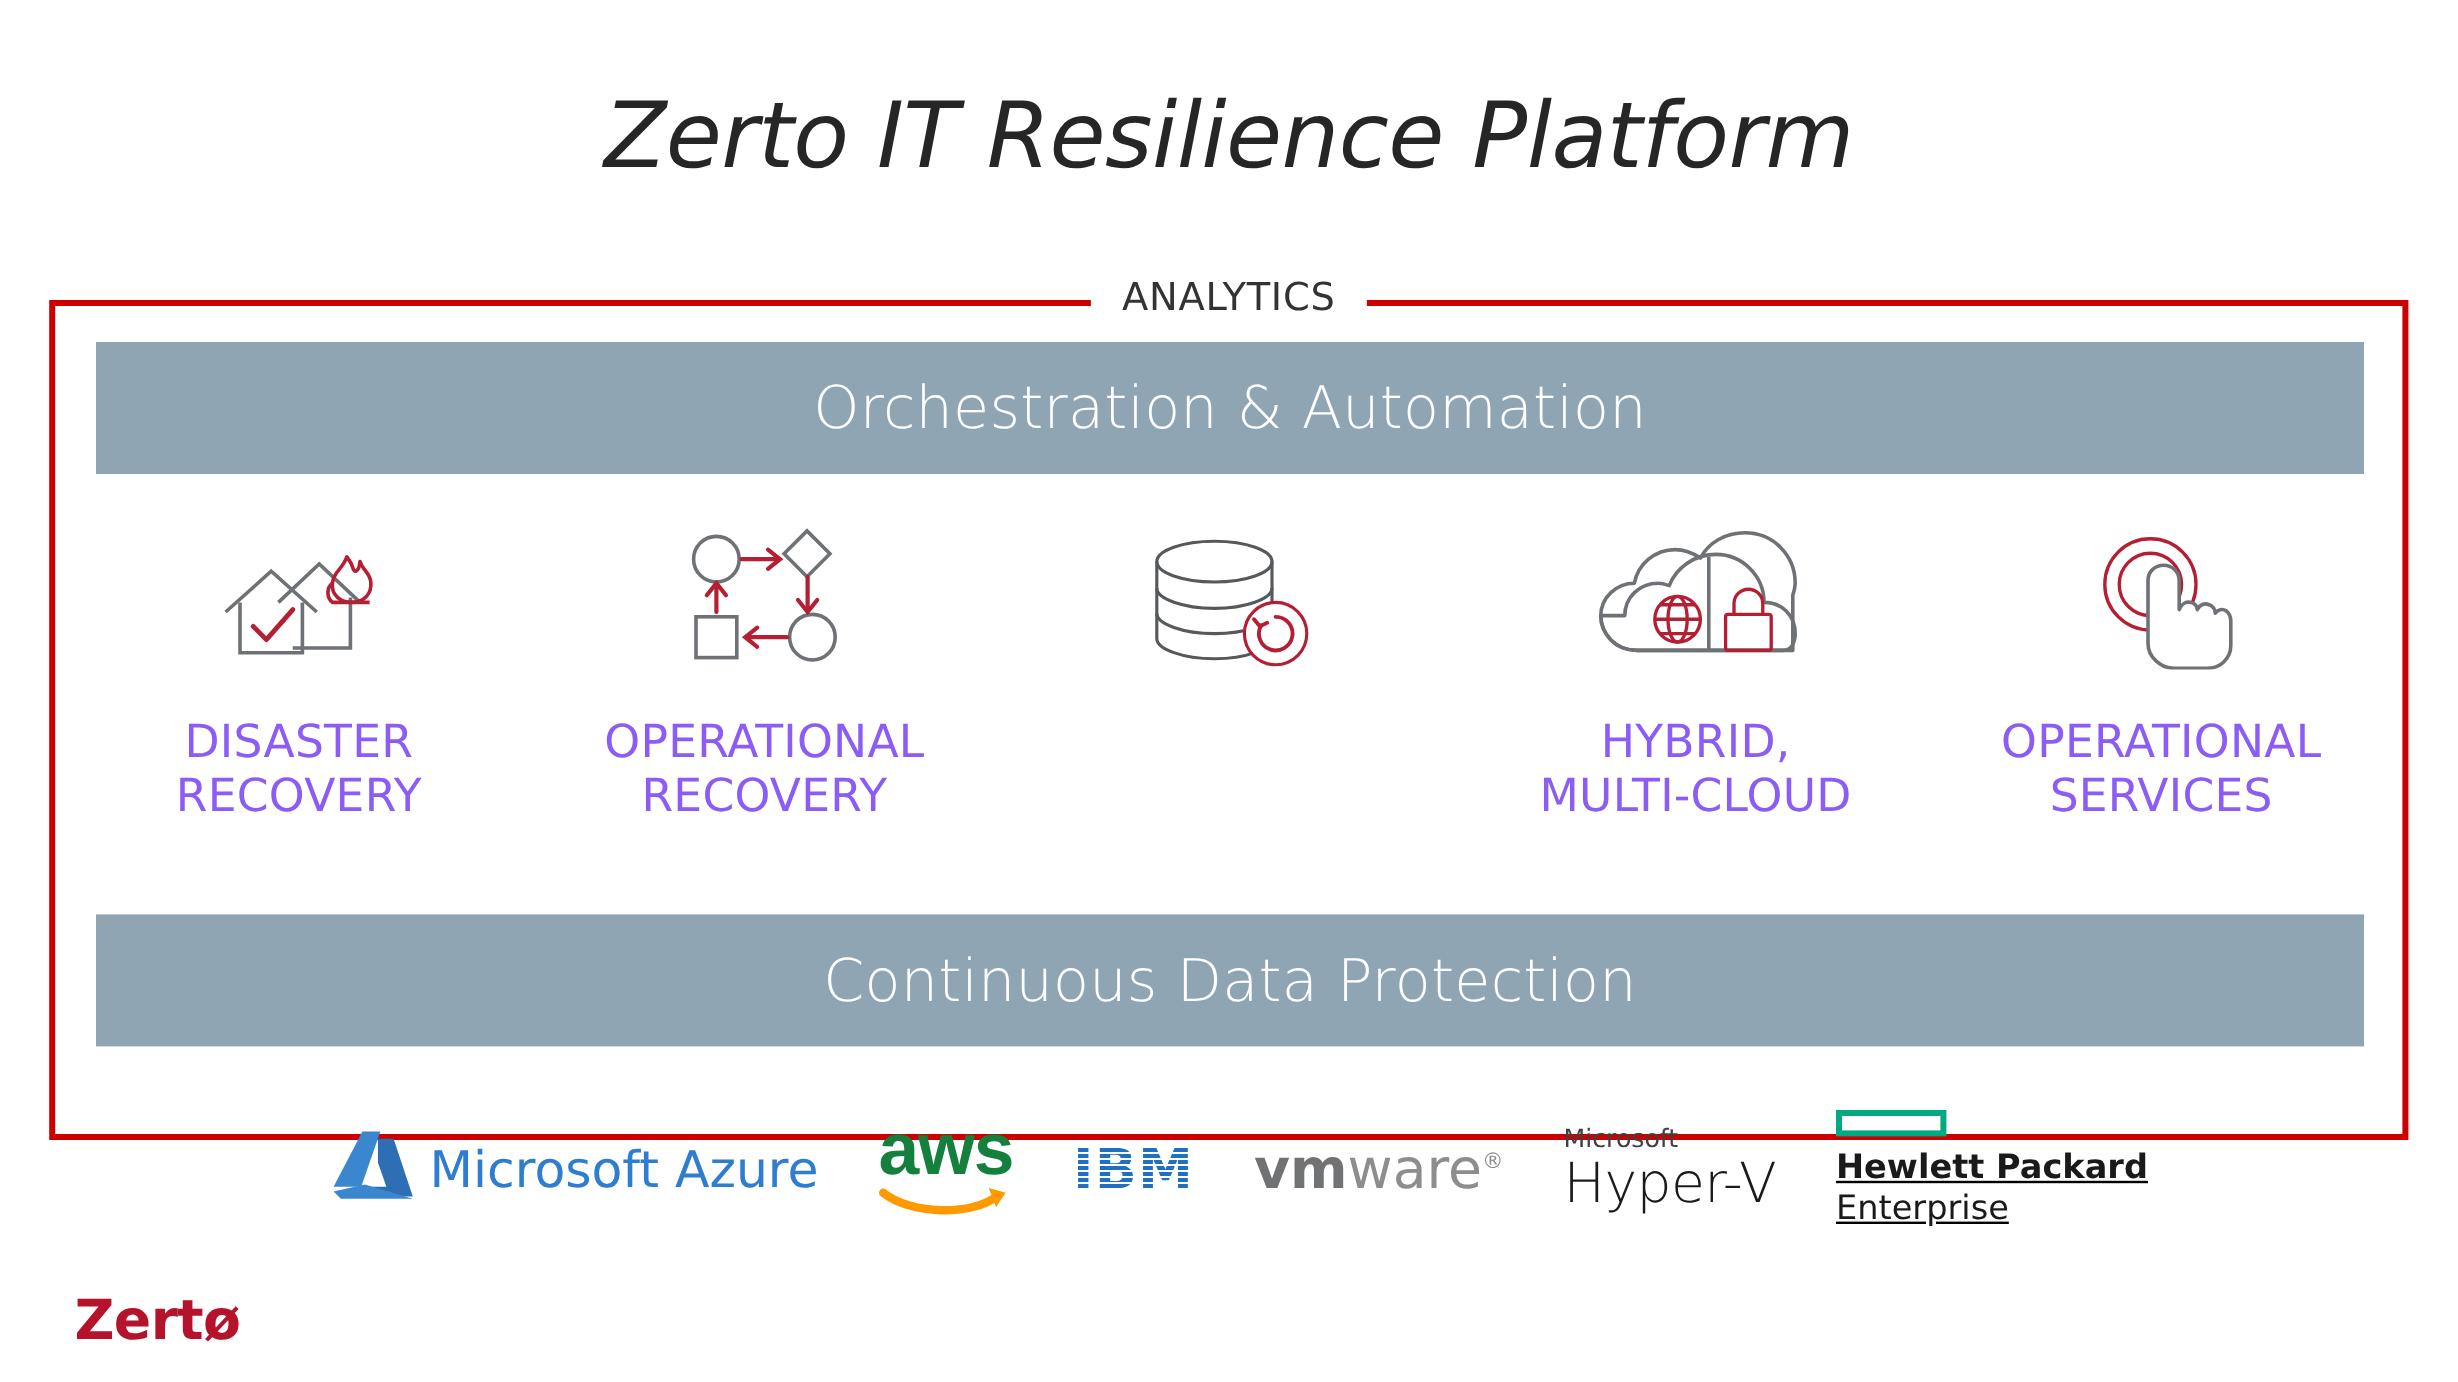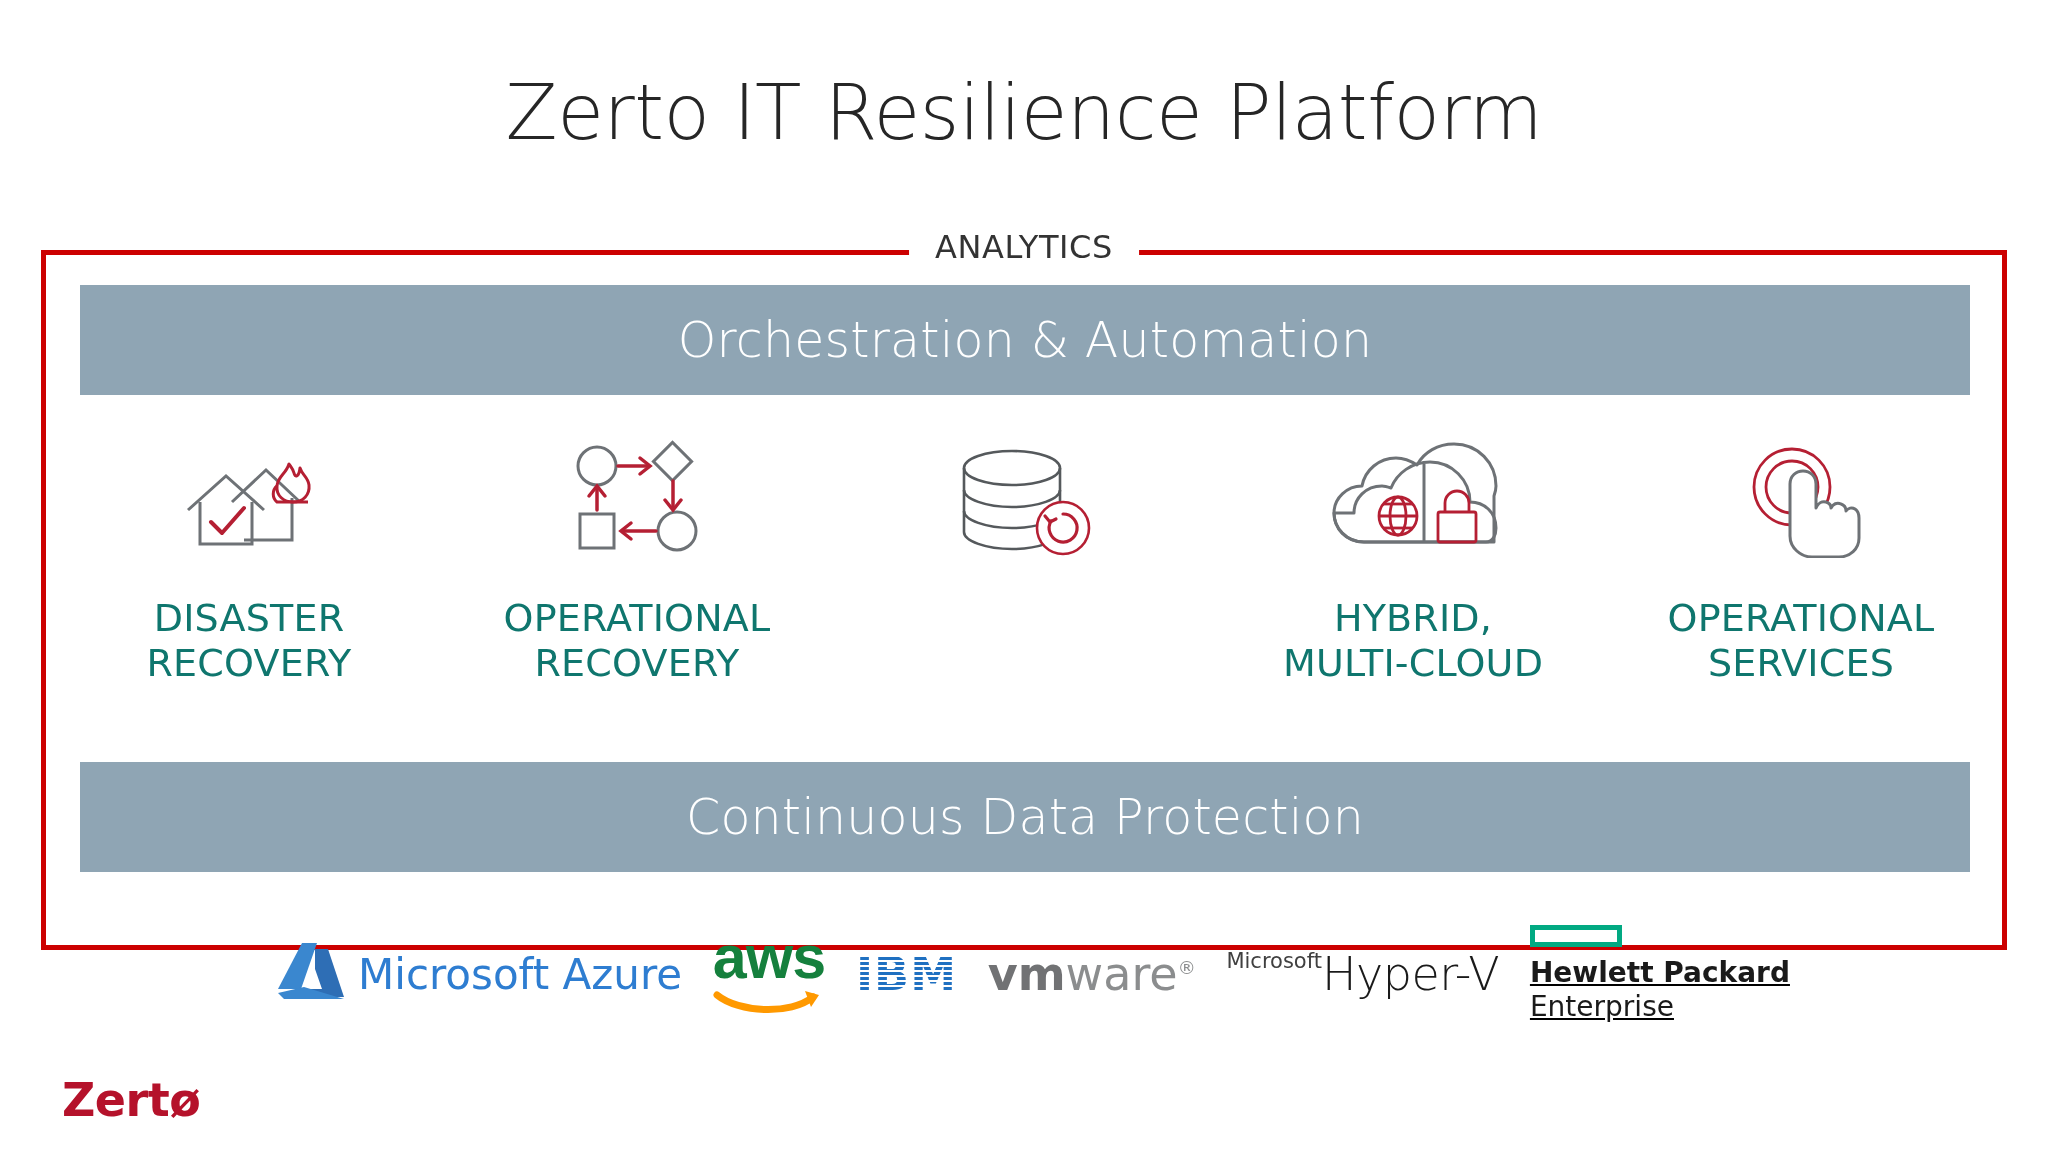--- a/index.html
+++ b/index.html
@@ -21,20 +21,21 @@
     top: 68px;
     left: 0;
     width: 2048px;
     text-align: center;
     font-size: 76px;
     font-weight: 300;
     color: #262626;
     letter-spacing: -0.5px;
     font-family: "DejaVu Sans", sans-serif;
     white-space: nowrap;
+    font-style: italic;
   }
 
   
   .analytics-frame {
     position: absolute;
     left: 41px;
     top: 250px;
     width: 1966px;
     height: 700px;
     border: 5px solid #CC0000;
@@ -96,21 +97,21 @@
     align-items: center;
   }
   .pillar-icon {
     height: 118px;
     display: flex;
     align-items: center;
     justify-content: center;
     margin-bottom: 38px;
   }
   .pillar-label {
-    color: #0f766e;
+    color: #8b5cf6;
     font-size: 38px;
     line-height: 1.18;
     text-align: center;
     font-family: "DejaVu Sans", sans-serif;
     letter-spacing: 0.2px;
     white-space: pre-line;
   }
 
   
   .partners {
@@ -169,21 +170,21 @@
 
   .vmware-text {
     font-size: 46px;
     color: #8B8D8E;
     font-family: "DejaVu Sans", sans-serif;
     white-space: nowrap;
   }
   .vmware-bold { font-weight: 700; color: #717274; }
   .vmware-reg { font-size: 18px; vertical-align: super; }
 
-  .hv-wrap { display: flex; flex-direction: row; align-items: flex-start; }
+  .hv-wrap { display: flex; flex-direction: column; align-items: flex-start; }
   .hv-ms {
     font-size: 21px;
     color: #404040;
     font-family: "DejaVu Sans", sans-serif;
     line-height: 1;
     margin-bottom: 3px;
   }
   .hv-name {
     font-size: 46px;
     font-weight: 300;

